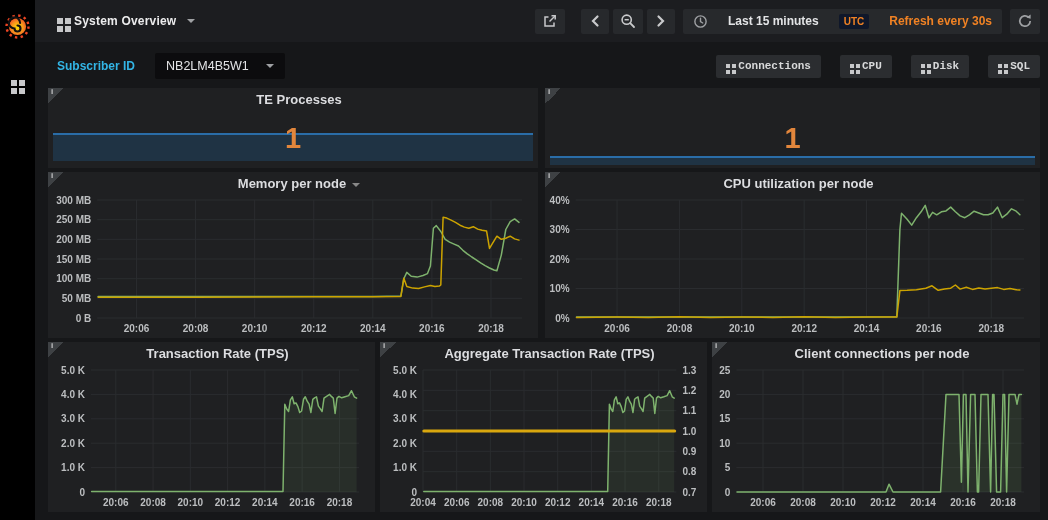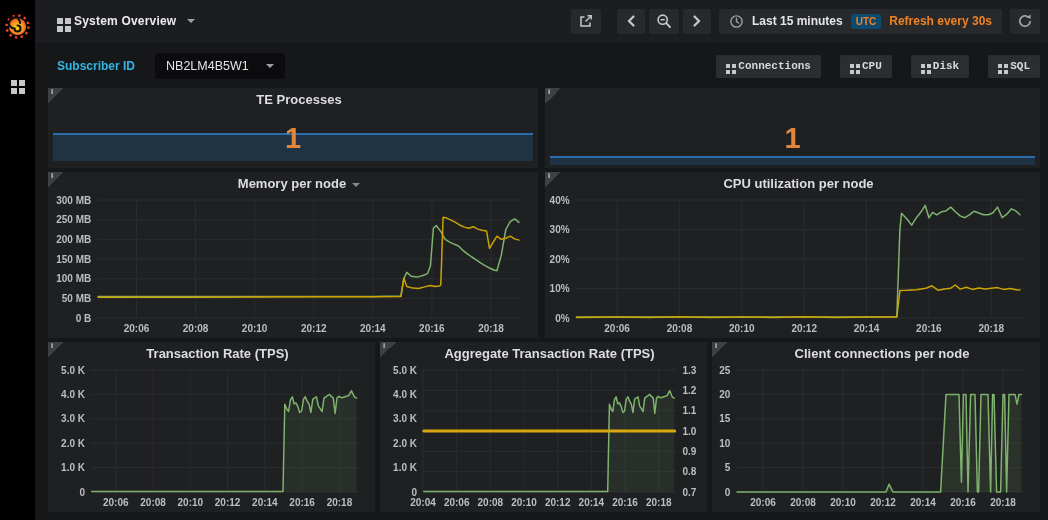--- a/index.html
+++ b/index.html
@@ -23,23 +23,23 @@
   .title-group { display:flex; align-items:center; gap:11px; cursor:pointer; }
   .dash-title { font-size:12px; font-weight:bold; color:#ececed; letter-spacing:.2px; }
   .caret { display:inline-block; width:0; height:0; border-left:4px solid transparent;
     border-right:4px solid transparent; border-top:4px solid #9fa1a4; }
   .nav-right { margin-left:auto; display:flex; align-items:center; gap:4px; }
   .navbtn { height:25px; min-width:28px; background:#27292c; border-radius:2px;
     display:flex; align-items:center; justify-content:center; padding:0 7px; cursor:pointer; }
   .navbtn svg { display:block; }
   .btn-gap { width:8px; }
   .timebox { height:25px; background:#27292c; border-radius:2px; display:flex;
-    align-items:center; gap:8px; padding:0 10px; margin:14px 4px; cursor:pointer; }
+    align-items:center; gap:20px; padding:0 10px; margin:14px 4px; cursor:pointer; }
   .timebox .range { font-size:12px; font-weight:bold; color:#e3e4e6; }
-  .tz-badge { font-size:10px; font-weight:bold; color:#f08224; background:#0c4a6e;
+  .tz-badge { font-size:10px; font-weight:bold; color:#f08224; background:#0f172a;
     padding:2px 5px; border-radius:2px; }
   .refresh-label { font-size:12px; font-weight:bold; color:#f08224; }
 
   
   .submenu { position:absolute; left:35px; top:50px; right:0; height:32px;
     display:flex; align-items:center; padding:0 8px 0 22px; }
   .var-label { color:#33b5e5; font-size:12px; font-weight:bold; margin-right:20px; cursor:pointer; }
   .var-value { background:#0c0c0e; border-radius:2px; height:26px; display:flex;
     align-items:center; gap:17px; padding:0 11px; font-size:12.5px; font-weight:normal;
     color:#e3e4e6; cursor:pointer;justify-content:flex-end; }

